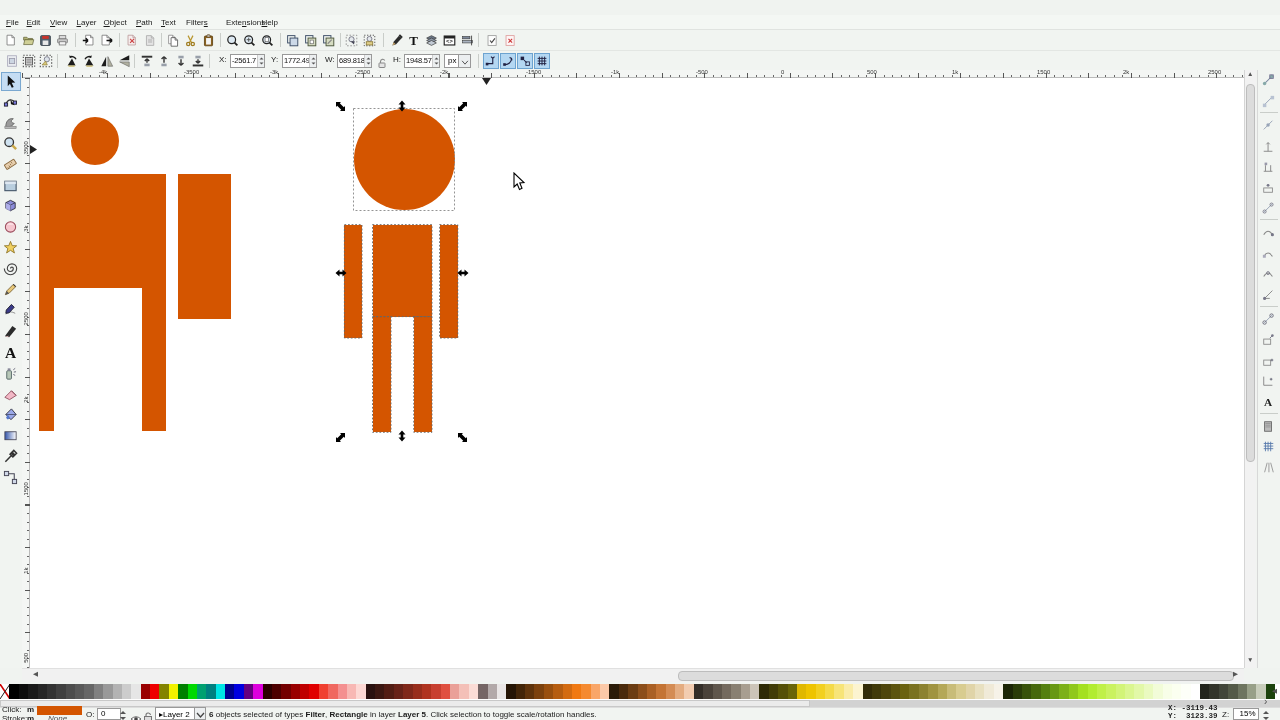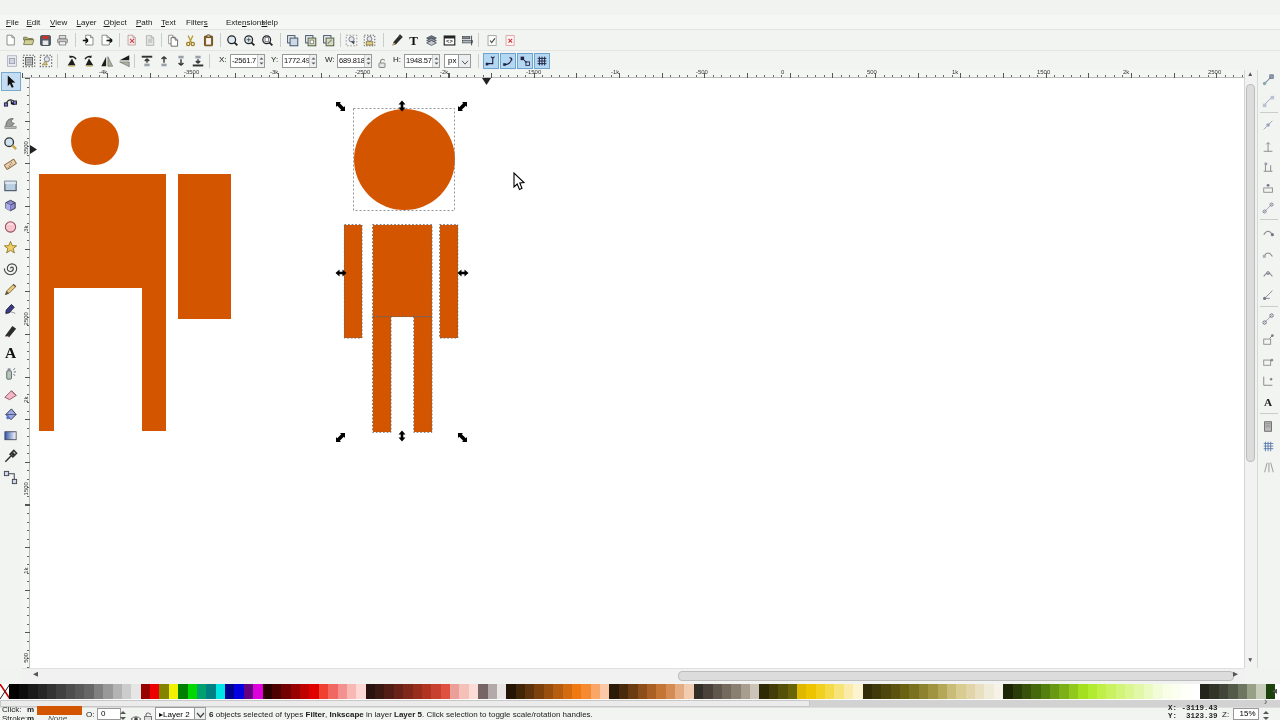--- a/index.html
+++ b/index.html
@@ -746,21 +746,21 @@
           <circle cx="6" cy="5" r="1.8" fill="#444"></circle>
         </svg></span>
       <span style="position:absolute;left:143px;top:1px"><svg width="10" height="11" viewBox="0 0 10 11">
           <rect x="1.5" y="4.5" width="7" height="5.5" fill="#ddd" stroke="#777"></rect>
           <path d="M3 4.5 V3.5 a2 2 0 0 1 4.5 -0.5" fill="none" stroke="#777" stroke-width="1.1"></path>
         </svg></span>
       <span class="layercombo" style="left:155px;top:-1px">▸Layer 2</span>
       <span class="combobtn2" style="left:194px;top:-1px"><svg width="9" height="6" viewBox="0 0 9 6">
           <path d="M1 1 L4.5 5 L8 1" fill="none" stroke="#444" stroke-width="1.3"></path>
         </svg></span>
-      <span class="st msg" style="left:209px;top:1.5px"><b>6</b> objects selected of types <b>Filter</b>, <b>Inkscape</b> in layer <b>Layer 5</b>. Click selection to toggle scale/rotation handles.</span>
+      <span class="st msg" style="left:209px;top:1.5px"><b>6</b> objects selected of types <b>Filter</b>, <b>Rectangle</b> in layer <b>Layer 5</b>. Click selection to toggle scale/rotation handles.</span>
       <span class="coord" style="left:1168px;top:-4px">X: -3119.43</span>
       <span class="coord" style="left:1168px;top:4px">Y:&nbsp;&nbsp;3123.39</span>
       <span class="st" style="left:1222px;top:2px">Z:</span>
       <span class="obox" style="left:1233px;top:0px;width:26px;text-align:center">15%</span>
       <span style="position:absolute;left:1262px;top:0px"><svg width="8" height="13" viewBox="0 0 8 13">
           <path d="M1 5 L4 2 L7 5 z" fill="#555"></path>
           <path d="M1 8 L4 11 L7 8 z" fill="#555"></path>
         </svg></span>
     </div>
 </div>

